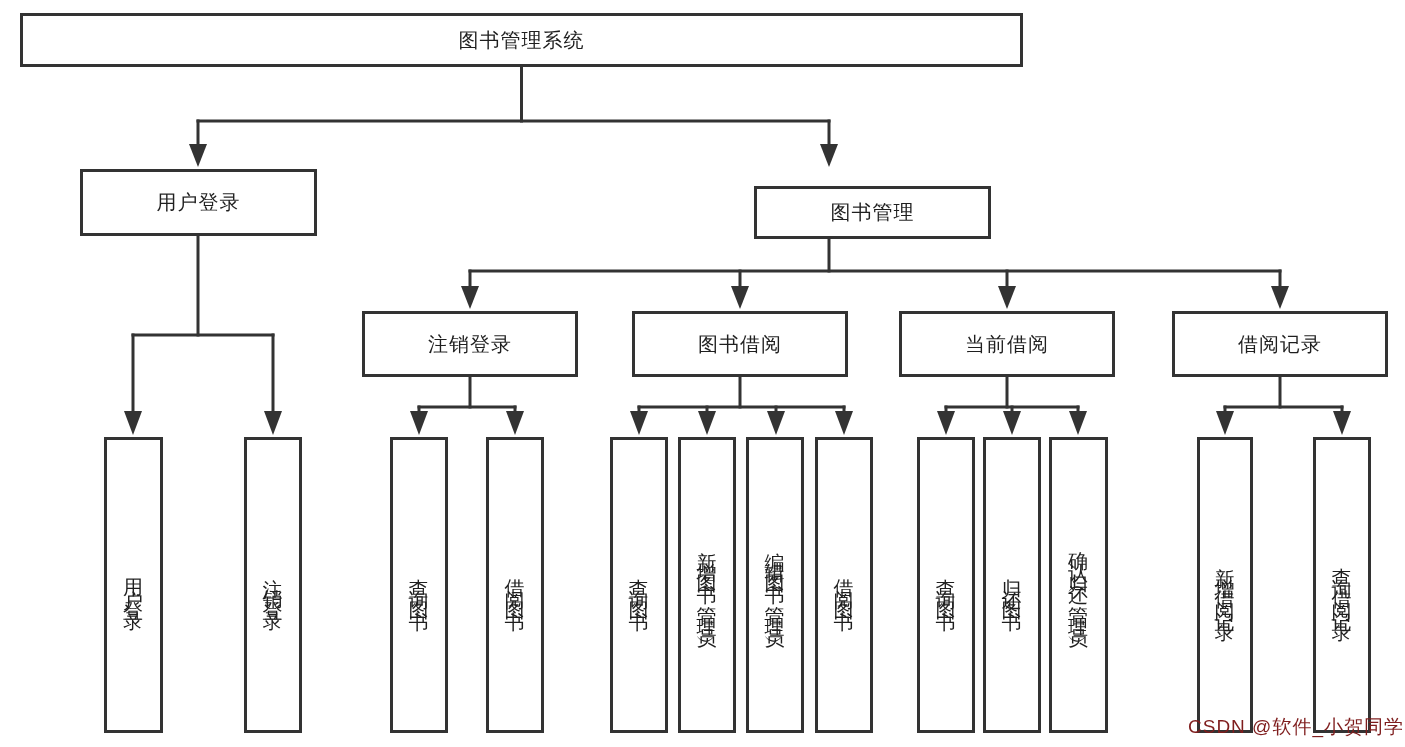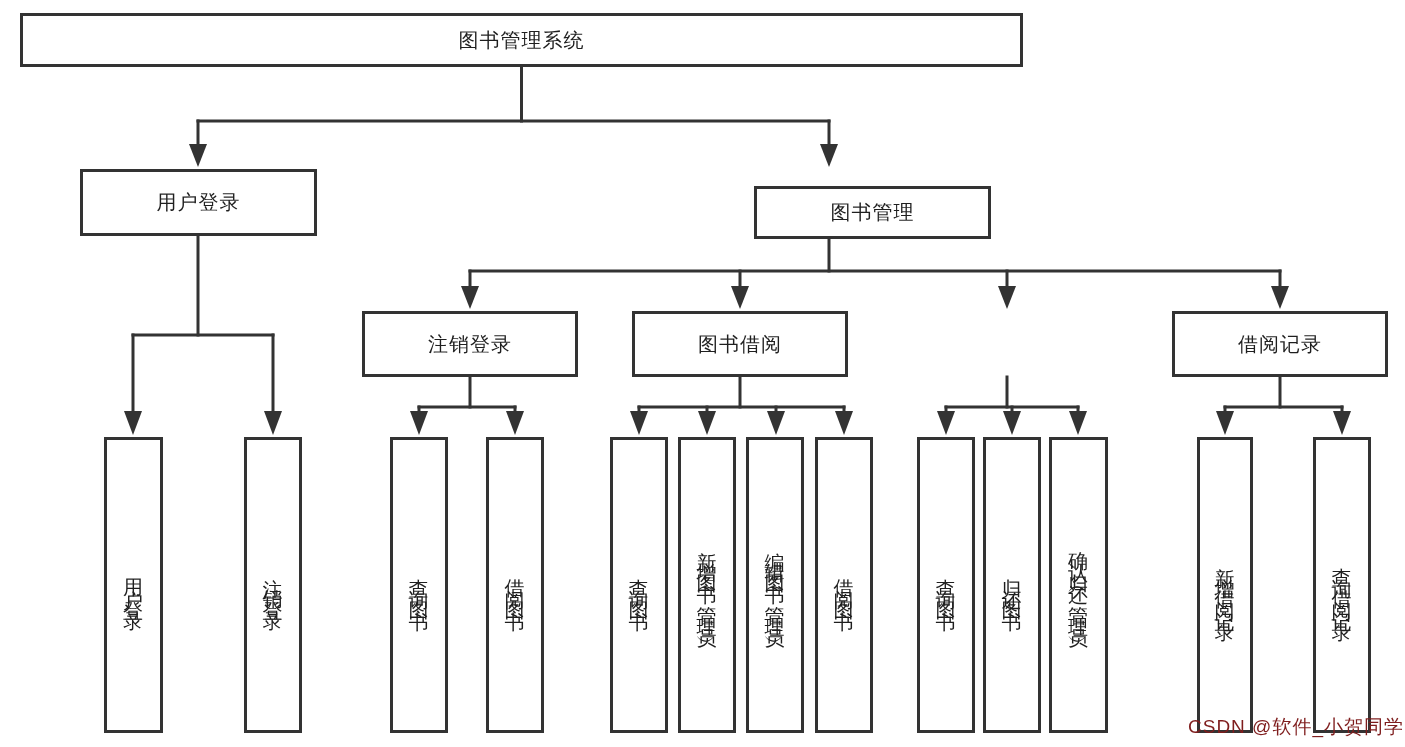--- a/index.html
+++ b/index.html
@@ -158,20 +158,23 @@
   <div class="box" style="left:710px; top:186px; width:237px; height:53px;margin-left:44px;">
     <span class="lbl">图书管理</span>
   </div>
 
   <div class="box" style="left:362px; top:311px; width:216px; height:66px;">
     <span class="lbl">注销登录</span>
   </div>
   <div class="box" style="left:632px; top:311px; width:216px; height:66px;">
     <span class="lbl">图书借阅</span>
   </div>
+  <div class="box" style="left:899px; top:311px; width:216px; height:66px;">
+    <span class="lbl">当前借阅</span>
+  </div>
   <div class="box" style="left:1172px; top:311px; width:216px; height:66px;justify-content:center;">
     <span class="lbl">借阅记录</span>
   </div>
 
   <div class="box vbox" style="left:104px; top:437px; width:59px; height:296px;">
     <span class="lbl">用户登录</span>
   </div>
   <div class="box vbox" style="left:244px; top:437px; width:58px; height:296px;">
     <span class="lbl">注销登录</span>
   </div>

